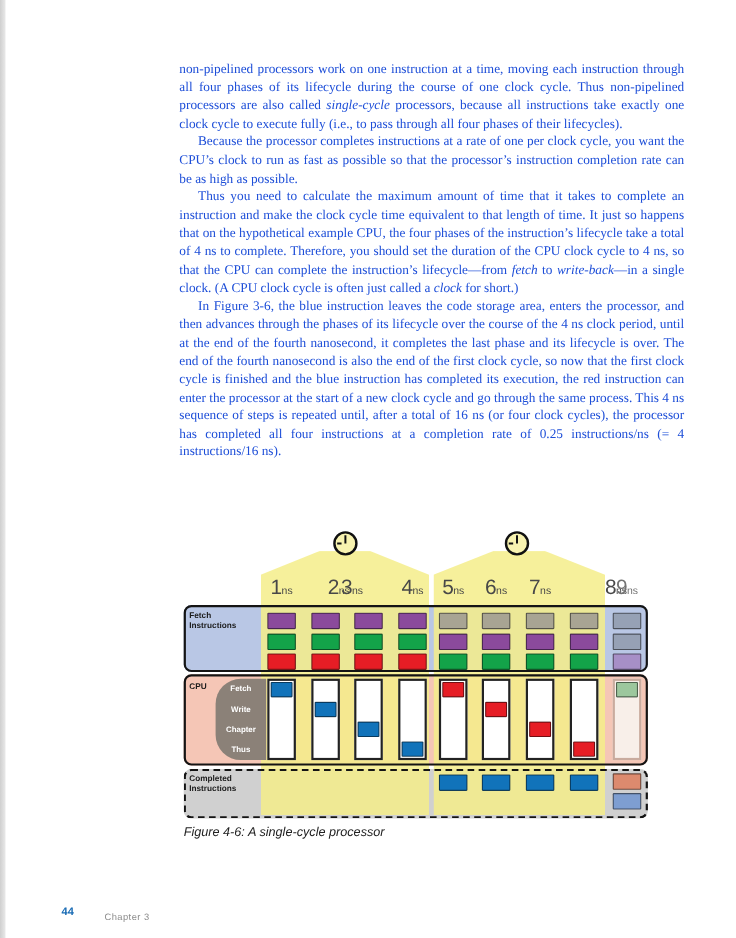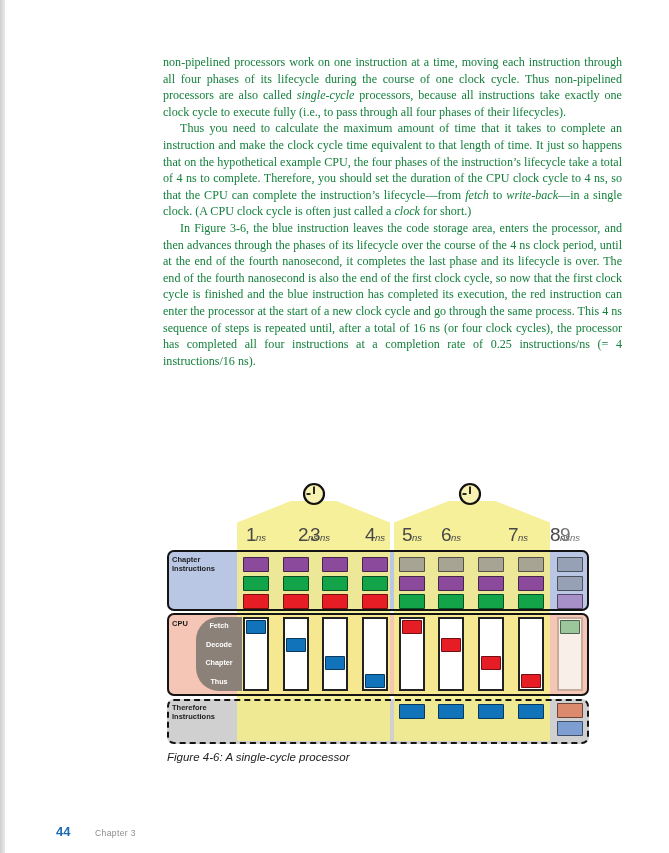--- a/index.html
+++ b/index.html
@@ -2,21 +2,21 @@
 <html><head>
 <meta charset="utf-8">
 <style>
   html,body{margin:0;padding:0;background:#ffffff;}
   .page{position:relative;width:669px;height:853px;background:#ffffff;overflow:hidden;
         font-family:"Liberation Serif",serif;}
   .edge{position:absolute;left:0;top:0;width:5px;height:853px;
         background:linear-gradient(90deg,#cfcfcf,#e9e9e9);}
   
   .bodytext{position:absolute;left:163px;top:54px;width:459px;
-            font-size:12.1px;line-height:16.6px;color:#15803d;text-align:justify;}
+            font-size:12.1px;line-height:16.6px;color:#1d4ed8;text-align:justify;}
   .para{margin:0;}
   .para.ind{text-indent:17px;}
   .it{font-style:italic;}
   
   .fig{position:absolute;left:0;top:0;width:669px;height:853px;pointer-events:none;}
   .box-bg{position:absolute;left:167px;width:422px;border-radius:7px;z-index:1;}
   .box-border{position:absolute;left:167px;width:422px;border-radius:7px;z-index:3;
               border:2px solid #141414;box-sizing:border-box;background:transparent;}
   .stored-bg{top:550px;height:61px;background:#b9c7e5;}
   .stored-border{top:550px;height:61px;}
@@ -30,45 +30,46 @@
   .boxlabel{position:absolute;z-index:6;font-family:"Liberation Sans",sans-serif;
             font-weight:bold;font-size:7.5px;line-height:9px;color:#1b1b1b;}
   .phase-shape{position:absolute;left:196px;top:617px;width:46px;height:74px;
                background:#8b8178;border-radius:23px 0 0 23px;z-index:4;}
   .phase-label{position:absolute;z-index:6;width:46px;left:196px;text-align:center;
                font-family:"Liberation Sans",sans-serif;font-weight:bold;font-size:7.2px;
                color:#ffffff;}
   .nslab{position:absolute;top:524px;width:44px;text-align:center;z-index:3;
          color:#484848;font-family:"Liberation Sans",sans-serif;font-size:19px;
          font-weight:400;letter-spacing:-0.5px;}
-  .nslab .unit{font-size:9.5px;letter-spacing:0;font-style:italic;}
+  .nslab .unit{font-size:9.5px;letter-spacing:0;}
   .nslab.fade{color:#737373;}
   .blk{position:absolute;box-sizing:border-box;border:1px solid rgba(0,0,0,0.5);
        border-radius:1px;z-index:5;}
   .cpucol{position:absolute;top:617px;width:26px;height:74px;background:#ffffff;
           border:2px solid #222222;box-sizing:border-box;z-index:4;}
   .cpucol.fadecol{background:#f8efe9;border-color:#c9ab9e;}
   .clock{position:absolute;top:482px;width:24px;height:24px;z-index:6;}
   .caption{position:absolute;left:167px;top:751px;z-index:6;
            font-family:"Liberation Sans",sans-serif;font-style:italic;
            font-size:11.5px;color:#222222;}
   
   .pagenum{position:absolute;left:56px;top:824px;font-family:"Liberation Sans",sans-serif;
-           font-weight:bold;font-size:13px;color:#1a6cb5;}
+           font-weight:bold;font-size:10px;color:#1a6cb5;}
   .chapter{position:absolute;left:95px;top:828px;font-family:"Liberation Sans",sans-serif;
            font-size:8.5px;color:#8c8c8c;letter-spacing:0.4px;}
 </style>
 </head>
 <body>
 
 <div class="page">
   <div class="edge"></div>
 
   <div class="bodytext">
     <p class="para"><span>non-pipelined processors work on one instruction at a time, moving each instruction through all four phases of its lifecycle during the course of one clock cycle. Thus non-pipelined processors are also called </span><span class="it">single-cycle</span><span> processors, because all instructions take exactly one clock cycle to execute fully (i.e., to pass through all four phases of their lifecycles).</span></p>
+    <p class="para ind"><span>Because the processor completes instructions at a rate of one per clock cycle, you want the CPU’s clock to run as fast as possible so that the processor’s instruction completion rate can be as high as possible.</span></p>
     <p class="para ind"><span>Thus you need to calculate the maximum amount of time that it takes to complete an instruction and make the clock cycle time equivalent to that length of time. It just so happens that on the hypothetical example CPU, the four phases of the instruction’s lifecycle take a total of 4 ns to complete. Therefore, you should set the duration of the CPU clock cycle to 4 ns, so that the CPU can complete the instruction’s lifecycle—from </span><span class="it">fetch</span><span> to </span><span class="it">write-back</span><span>—in a single clock. (A CPU clock cycle is often just called a </span><span class="it">clock</span><span> for short.)</span></p>
     <p class="para ind"><span>In Figure 3-6, the blue instruction leaves the code storage area, enters the processor, and then advances through the phases of its lifecycle over the course of the 4 ns clock period, until at the end of the fourth nanosecond, it completes the last phase and its lifecycle is over. The end of the fourth nanosecond is also the end of the first clock cycle, so now that the first clock cycle is finished and the blue instruction has completed its execution, the red instruction can enter the processor at the start of a new clock cycle and go through the same process. This 4 ns sequence of steps is repeated until, after a total of 16 ns (or four clock cycles), the processor has completed all four instructions at a completion rate of 0.25 instructions/ns (= 4 instructions/16 ns).</span></p>
   </div>
 
   <div class="fig" id="figcanvas">
 
     <div class="box-bg stored-bg"></div>
     <div class="box-bg cpu-bg"></div>
     <div class="box-bg done-bg"></div>
 
@@ -83,34 +84,34 @@
       <circle cx="12" cy="12" r="10" fill="#f8f3b0" stroke="#111" stroke-width="2.2"></circle>
       <line x1="12" y1="12" x2="12" y2="4.5" stroke="#111" stroke-width="1.8"></line>
       <line x1="4.5" y1="12" x2="8.5" y2="12" stroke="#111" stroke-width="1.8"></line>
     </svg>
     <svg class="clock" style="left:458px;" viewBox="0 0 24 24">
       <circle cx="12" cy="12" r="10" fill="#f8f3b0" stroke="#111" stroke-width="2.2"></circle>
       <line x1="12" y1="12" x2="12" y2="4.5" stroke="#111" stroke-width="1.8"></line>
       <line x1="4.5" y1="12" x2="8.5" y2="12" stroke="#111" stroke-width="1.8"></line>
     </svg>
 
-    <div class="boxlabel" style="left:172px;top:555px;width:52px;">Chapter Instructions</div>
+    <div class="boxlabel" style="left:172px;top:555px;width:52px;">Fetch Instructions</div>
     <div class="boxlabel" style="left:172px;top:619px;">CPU</div>
-    <div class="boxlabel" style="left:172px;top:703px;width:56px;">Therefore Instructions</div>
+    <div class="boxlabel" style="left:172px;top:703px;width:56px;">Completed Instructions</div>
 
     <div class="phase-shape"></div>
 
     <div class="caption">Figure 4-6: A single-cycle processor</div>
   <div class="nslab" style="left: 234px;"><span>1</span><span class="unit">ns</span></div>
       <div class="nslab" style="left: 274px; text-align: right;"><span>2</span><span class="unit">ns</span></div>
       <div class="nslab" style="left: 298px;"><span>3</span><span class="unit">ns</span></div>
       <div class="nslab" style="left: 353px;"><span>4</span><span class="unit">ns</span></div>
       <div class="nslab" style="left: 390px; text-align: center;"><span>5</span><span class="unit">ns</span></div>
       <div class="nslab" style="left: 429px;"><span>6</span><span class="unit">ns</span></div>
-      <div class="nslab" style="left: 496px;"><span>7</span><span class="unit">ns</span></div>
+      <div class="nslab" style="left: 469px;"><span>7</span><span class="unit">ns</span></div>
       <div class="nslab" style="left: 538px;"><span>8</span><span class="unit">ns</span></div>
       <div class="nslab fade" style="left: 548px;"><span>9</span><span class="unit">ns</span></div>
       <div class="blk" style="left: 243px; top: 557px; width: 26px; height: 15px; background: rgb(139, 74, 156);"></div>
       <div class="blk" style="left: 243px; top: 576px; width: 26px; height: 15px; background: rgb(19, 163, 73);"></div>
       <div class="blk" style="left: 243px; top: 594px; width: 26px; height: 15px; background: rgb(230, 29, 37);"></div>
       <div class="blk" style="left: 283px; top: 557px; width: 26px; height: 15px; background: rgb(139, 74, 156);"></div>
       <div class="blk" style="left: 283px; top: 576px; width: 26px; height: 15px; background: rgb(19, 163, 73);"></div>
       <div class="blk" style="left: 283px; top: 594px; width: 26px; height: 15px; background: rgb(230, 29, 37);"></div>
       <div class="blk" style="left: 322px; top: 557px; width: 26px; height: 15px; background: rgb(139, 74, 156);"></div>
       <div class="blk" style="left: 322px; top: 576px; width: 26px; height: 15px; background: rgb(19, 163, 73);"></div>
@@ -151,20 +152,20 @@
       <div class="blk" style="left: 521px; top: 674px; width: 20px; height: 14px; background: rgb(230, 29, 37); z-index: 5;"></div>
       <div class="cpucol fadecol" style="left: 557px;"></div>
       <div class="blk" style="left: 560px; top: 620px; width: 20px; height: 14px; background: rgb(156, 199, 157); z-index: 5;"></div>
       <div class="blk" style="left: 399px; top: 704px; width: 26px; height: 15px; background: rgb(17, 115, 186);"></div>
       <div class="blk" style="left: 438px; top: 704px; width: 26px; height: 15px; background: rgb(17, 115, 186);"></div>
       <div class="blk" style="left: 478px; top: 704px; width: 26px; height: 15px; background: rgb(17, 115, 186);"></div>
       <div class="blk" style="left: 518px; top: 704px; width: 26px; height: 15px; background: rgb(17, 115, 186);"></div>
       <div class="blk" style="left: 557px; top: 703px; width: 26px; height: 15px; background: rgb(220, 138, 110);"></div>
       <div class="blk" style="left: 557px; top: 721px; width: 26px; height: 15px; background: rgb(126, 158, 209);"></div>
       <div class="phase-label" style="top: 621px;">Fetch</div>
-      <div class="phase-label" style="top: 639.5px;">Decode</div>
+      <div class="phase-label" style="top: 639.5px;">Write</div>
       <div class="phase-label" style="top: 658px;">Chapter</div>
       <div class="phase-label" style="top: 676.5px;">Thus</div>
     </div>
 
   <div class="pagenum">44</div>
   <div class="chapter">Chapter 3</div>
 </div>
 
 </body></html>

